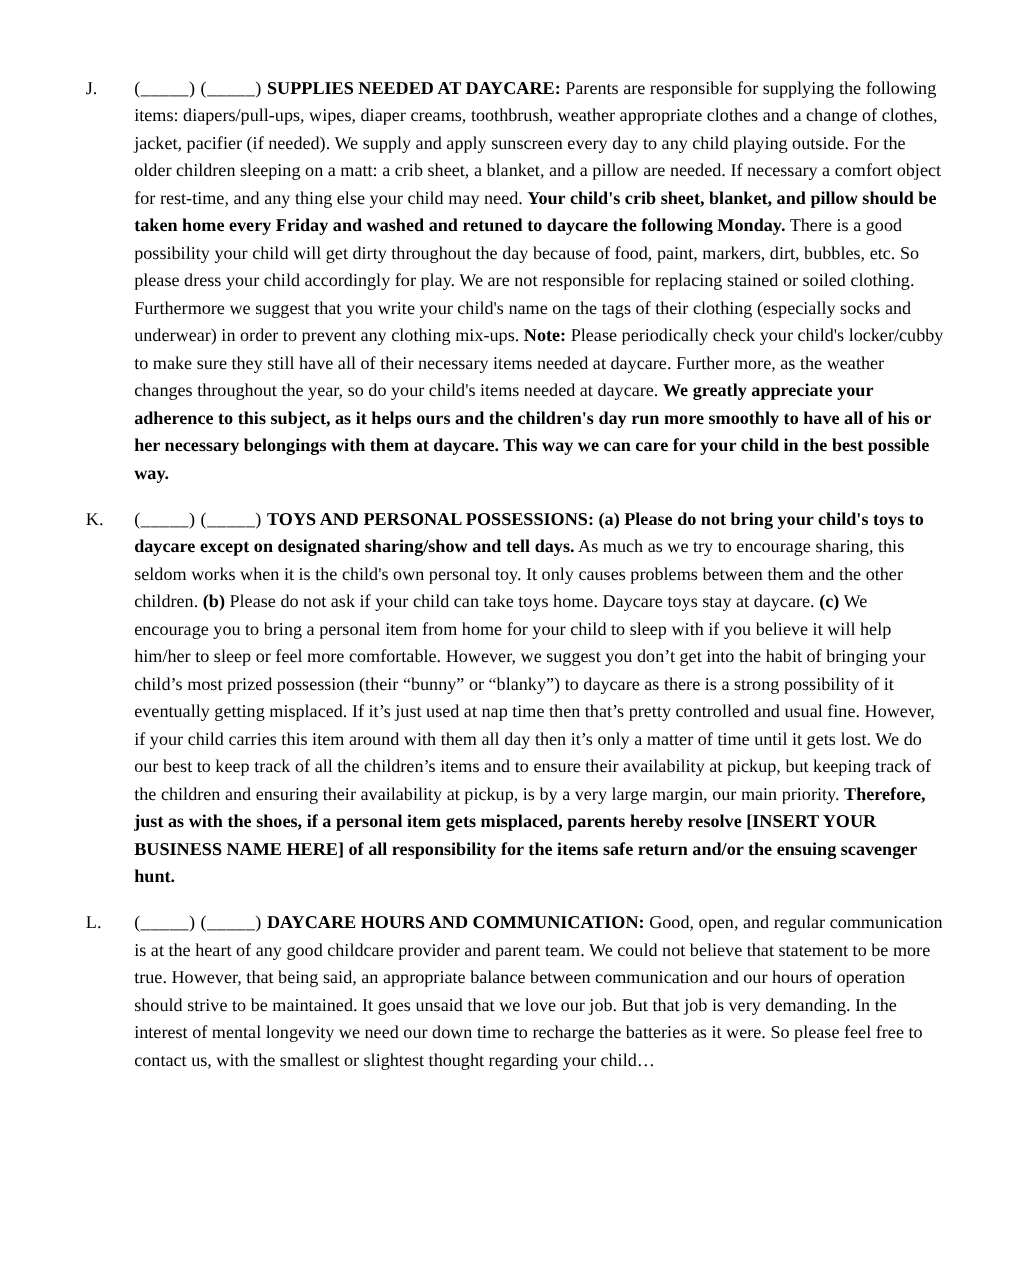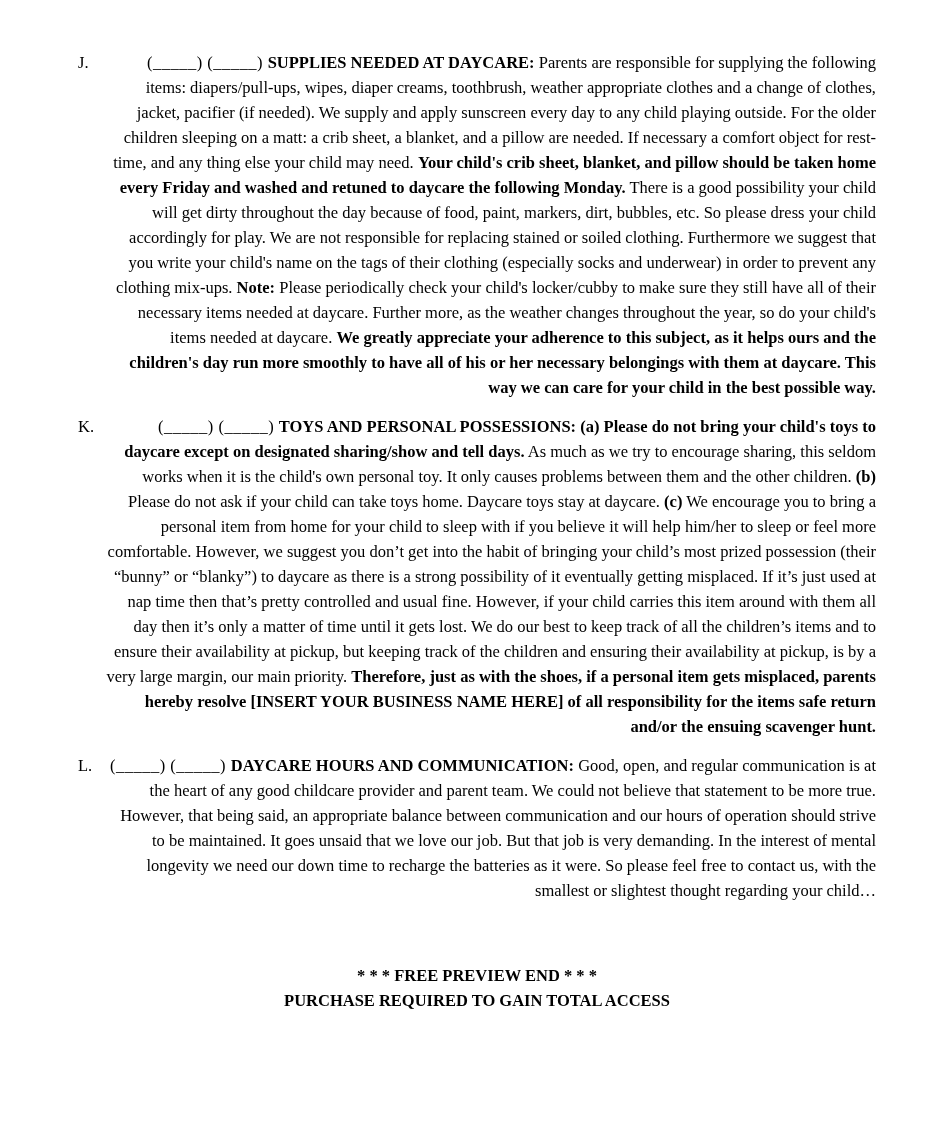--- a/index.html
+++ b/index.html
@@ -27,22 +27,22 @@
   }
   .section + .section {
     margin-top: 14px;
   }
   .sec-label {
     position: absolute;
     left: 0;
     top: 0;
   }
   .sec-body {
-    margin: 0;
-    text-align: right;
+    margin: 17px;
+    text-align: left;
   }
   .sec-body b {
     font-weight: bold;
   }
   .blanks {
     letter-spacing: 0.5px;
   }
   .footer {
     margin-top: 60px;
     text-align: center;
@@ -65,18 +65,14 @@
   <div class="section">
     <span class="sec-label">K.</span>
     <p class="sec-body"><span class="blanks">(_____) (_____) </span><b>TOYS AND PERSONAL POSSESSIONS: (a) Please do not bring your child's toys to daycare except on designated sharing/show and tell days.</b><span> As much as we try to encourage sharing, this seldom works when it is the child's own personal toy. It only causes problems between them and the other children. </span><b>(b)</b><span> Please do not ask if your child can take toys home. Daycare toys stay at daycare. </span><b>(c)</b><span> We encourage you to bring a personal item from home for your child to sleep with if you believe it will help him/her to sleep or feel more comfortable. However, we suggest you don’t get into the habit of bringing your child’s most prized possession (their “bunny” or “blanky”) to daycare as there is a strong possibility of it eventually getting misplaced. If it’s just used at nap time then that’s pretty controlled and usual fine. However, if your child carries this item around with them all day then it’s only a matter of time until it gets lost. We do our best to keep track of all the children’s items and to ensure their availability at pickup, but keeping track of the children and ensuring their availability at pickup, is by a very large margin, our main priority. </span><b>Therefore, just as with the shoes, if a personal item gets misplaced, parents hereby resolve [INSERT YOUR BUSINESS NAME HERE] of all responsibility for the items safe return and/or the ensuing scavenger hunt.</b></p>
   </div>
 
   <div class="section">
     <span class="sec-label">L.</span>
     <p class="sec-body"><span class="blanks">(_____) (_____) </span><b>DAYCARE HOURS AND COMMUNICATION:</b><span> Good, open, and regular communication is at the heart of any good childcare provider and parent team. We could not believe that statement to be more true. However, that being said, an appropriate balance between communication and our hours of operation should strive to be maintained. It goes unsaid that we love our job. But that job is very demanding. In the interest of mental longevity we need our down time to recharge the batteries as it were. So please feel free to contact us, with the smallest or slightest thought regarding your child…</span></p>
   </div>
 
-  <div class="footer">
-    <div>* * * FREE PREVIEW END * * *</div>
-    <div>PURCHASE REQUIRED TO GAIN TOTAL ACCESS</div>
-  </div>
 
 </div>
 
 </body></html>

